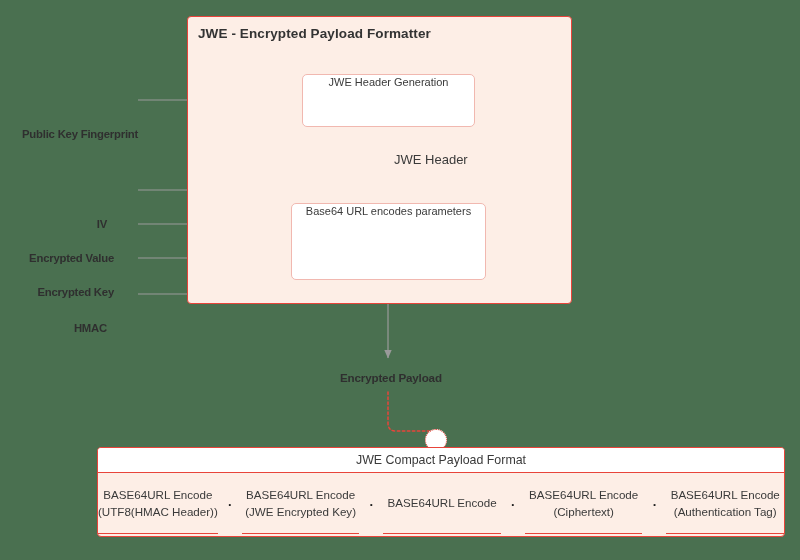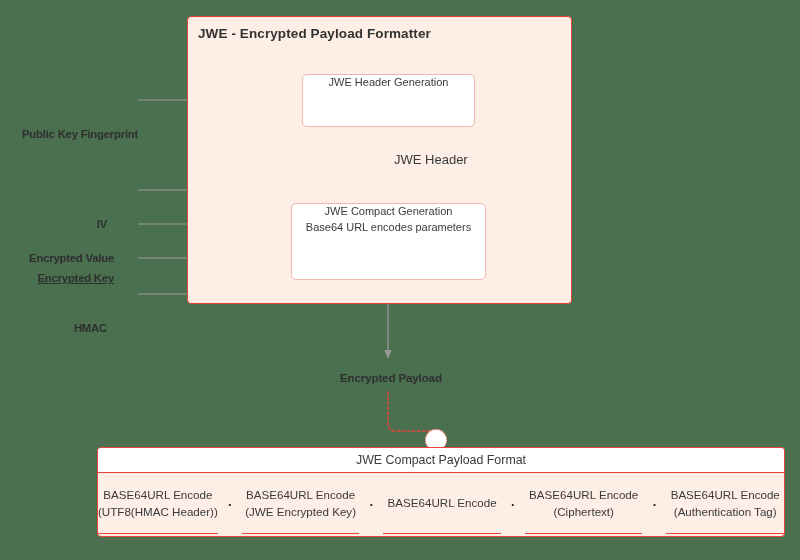--- a/index.html
+++ b/index.html
@@ -110,21 +110,21 @@
     font-weight: bold;
     color: #2f2f2f;
     white-space: nowrap;
     text-align: right;
     letter-spacing: -0.2px;
     margin-top: 35px;
   }
   #lbl-public-key-fingerprint { left: 22px;  top: 93px;  width: 110px; }
   #lbl-iv                     { left: 22px;  top: 183px; width: 85px;  }
   #lbl-encrypted-value        { left: 22px;  top: 217px; width: 92px;  }
-  #lbl-encrypted-key          { left: 22px;  top: 237px; width: 92px; text-decoration: underline;  }
+  #lbl-encrypted-key          { left: 22px;  top: 251px; width: 92px;  }
   #lbl-hmac                   { left: 22px;  top: 287px; width: 85px;  }
 
   
   .junction-node {
     position: absolute;
     left: 425px;
     top: 429px;
     width: 22px;
     height: 22px;
     border-radius: 50%;
@@ -241,21 +241,20 @@
     <div class="main-container-title">JWE - Encrypted Payload Formatter</div>
   </div>
 
   <div class="proc-box" id="box-header-gen">
     <div class="proc-line">JWE Header Generation</div>
   </div>
 
   <div class="edge-label" id="lbl-jwe-header">JWE Header</div>
 
   <div class="proc-box" id="box-compact-gen">
-    <div class="proc-line">JWE Compact Generation</div>
     <div class="proc-line">Base64 URL encodes parameters</div>
   </div>
 
   <div class="edge-label" id="lbl-encrypted-payload">Encrypted Payload</div>
 
   <div class="junction-node"></div>
 
   <div class="payload-container">
     <div class="payload-title-bar">
       <span class="payload-title-text">JWE Compact Payload Format</span>

